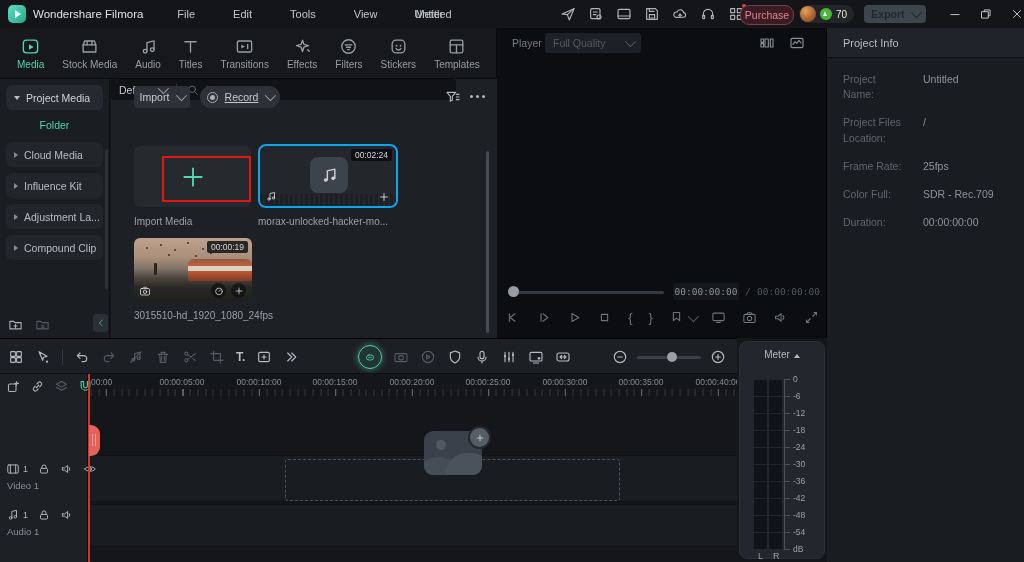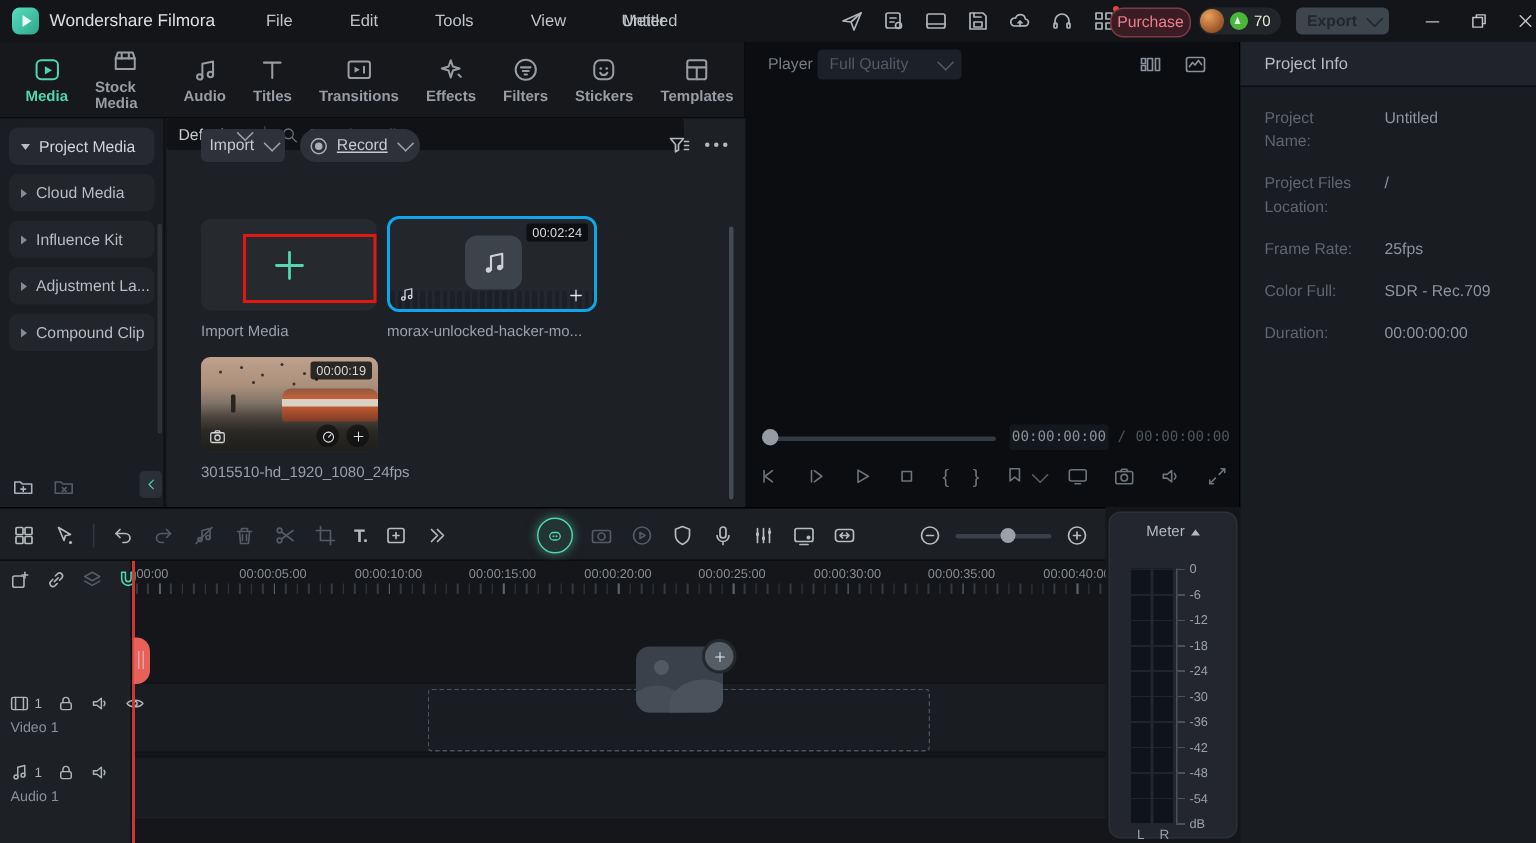--- a/index.html
+++ b/index.html
@@ -27,21 +27,21 @@
   .avatar{width:16px;height:16px;border-radius:50%;background:radial-gradient(circle at 35% 30%,#e8a25c,#a65f2e 60%,#6e3c1c);}
   .coin{width:12px;height:12px;border-radius:50%;background:#49b83a;position:relative;}
   .coin:after{content:"";position:absolute;left:3.4px;top:3px;border-bottom:5px solid #eaf6e6;border-left:2.6px solid transparent;border-right:2.6px solid transparent;}
   .coin-num{font-size:10px;color:#e9ead8;}
   #export{left:864px;top:5px;width:62px;height:18px;border-radius:4px;background:#3d454d;color:#21272d;
           font-size:10.5px;font-weight:bold;display:flex;align-items:center;justify-content:center;gap:6px;}
   .chev{width:7px;height:7px;border-right:1.5px solid currentColor;border-bottom:1.5px solid currentColor;transform:rotate(45deg) translateY(-2px);}
   #winctl{left:938px;top:0;height:28px;display:flex;align-items:center;gap:17px;color:#c0c4c8;padding-left:10px;}
   
   #tabbar{left:0;top:28px;width:497px;height:51px;background:#16181c;border-bottom:1px solid #090a0c;border-right:1px solid #090a0c;
-          display:flex;align-items:center;padding-left:10px;gap:4px;box-sizing:border-box;font-weight:bold;}
+          display:flex;align-items:center;padding-left:10px;gap:4px;box-sizing:border-box;}
   .tab{display:flex;flex-direction:column;align-items:center;gap:3px;font-size:10px;color:#979da3;padding:0 7px;cursor:default;}
   .tab.active{color:#4fd6ae;}
   
   #sidebar{left:0;top:79px;width:110px;height:259px;background:#1a1d21;border-right:1px solid #0d0f12;box-sizing:border-box;}
   .sb-item{position:relative;margin:6px 6px 0 6px;height:25px;border-radius:6px;background:#22252a;display:flex;align-items:center;
            font-size:10.5px;color:#b6bcc2;padding-left:8px;gap:6px;}
   .sb-item.root{background:#26292f;color:#d0d4d8;}
   .caret-r{width:0;height:0;border-left:4px solid #858b92;border-top:3.5px solid transparent;border-bottom:3.5px solid transparent;}
   .caret-d{width:0;height:0;border-top:4px solid #b8bdc2;border-left:3.5px solid transparent;border-right:3.5px solid transparent;}
   .sb-folder{height:22px;display:flex;align-items:center;justify-content:center;font-size:10.5px;color:#4fd6ae;margin-top:4px;}
@@ -315,20 +315,21 @@
         </svg>
       <span>Templates</span>
     </div>
   </nav>
 
   <aside id="sidebar" class="abs">
     <div class="sb-item root">
       <span class="caret-d"></span>
       <span>Project Media</span>
     </div>
+    <div class="sb-folder">Folder</div>
     <div class="sb-item">
       <span class="caret-r"></span>
       <span>Cloud Media</span>
     </div>
     <div class="sb-item">
       <span class="caret-r"></span>
       <span>Influence Kit</span>
     </div>
     <div class="sb-item">
       <span class="caret-r"></span>

